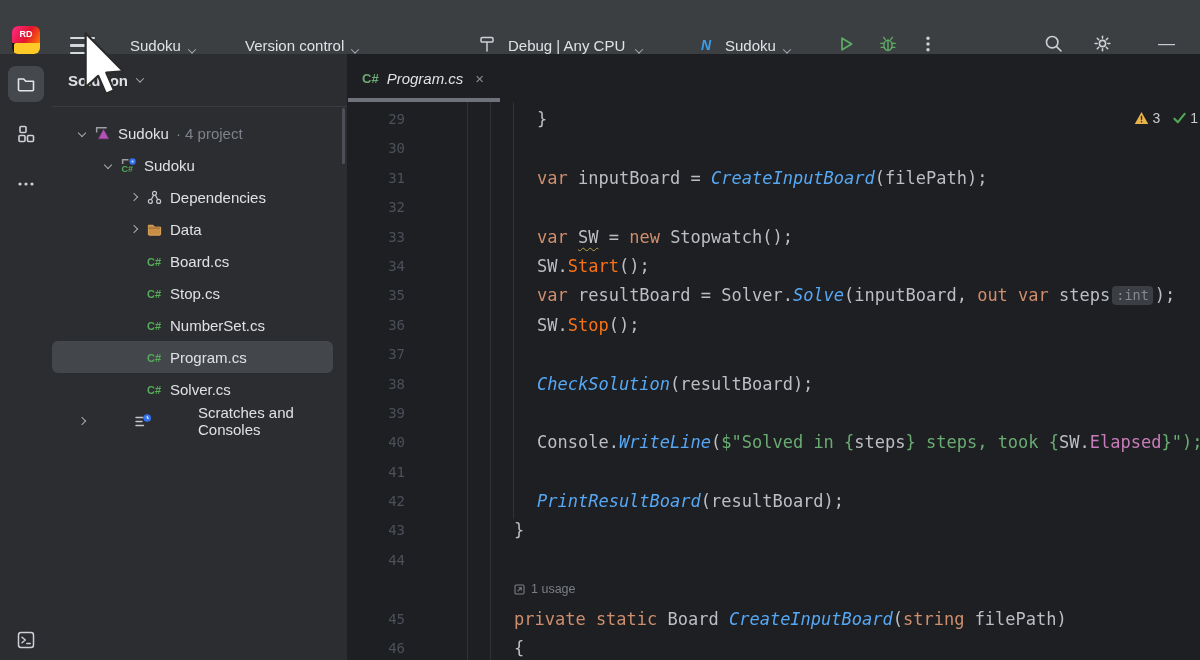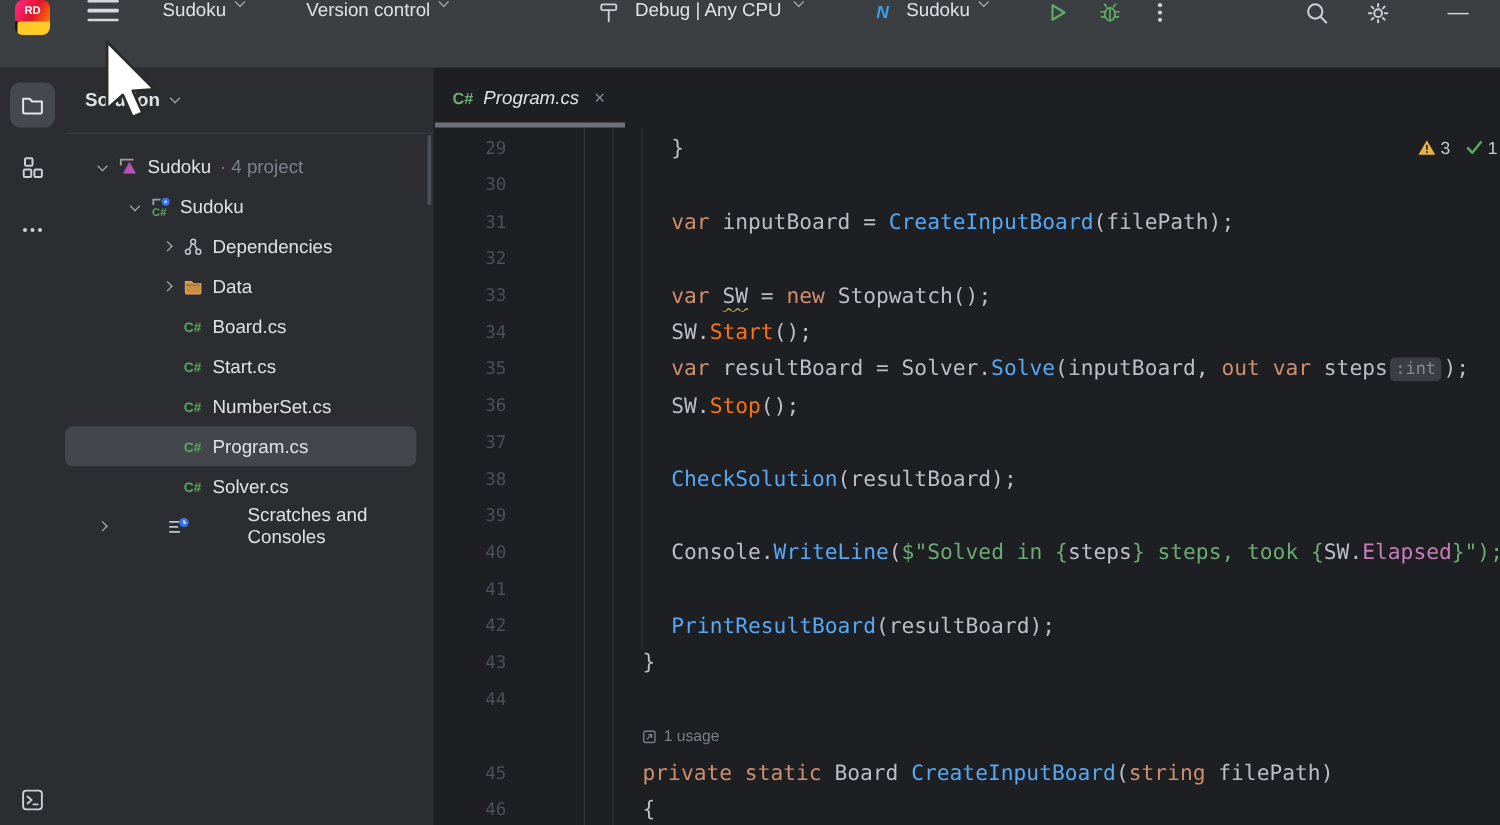--- a/index.html
+++ b/index.html
@@ -1,21 +1,21 @@
 <!DOCTYPE html>
 <html><head>
 <meta charset="utf-8">
 <style>
   * { margin:0; padding:0; box-sizing:border-box; }
   html,body { width:1200px; height:660px; overflow:hidden; }
   body { background:#1E1F22; font-family:"Liberation Sans", sans-serif; position:relative; }
 
   
   .toolbar { position:relative; height:54px; background:#3C3F42; z-index:2; }
-  .tb-item { position:absolute; top:0; height:54px; display:flex; align-items:flex-start; gap:8px;
+  .tb-item { position:absolute; top:0; height:54px; display:flex; align-items:flex-end; gap:8px;
              color:#DFE1E5; font-size:15px; cursor:default; }
   .chev { display:inline-block; width:6px; height:6px; border-right:1.6px solid #A8ABB2;
           border-bottom:1.6px solid #A8ABB2; transform:rotate(45deg) translate(-1px,-1px); }
   .hamburger { display:flex; flex-direction:column; gap:5px; }
   .hamburger span { display:block; width:25px; height:2.4px; background:#D5D8DD; border-radius:1px; }
   .logo-box { width:28px; height:28px; border-radius:6px; background:#17181B; overflow:hidden; }
   .logo-rd { height:17px; background:linear-gradient(120deg,#FF2D87 0%,#E1142E 55%,#FF7A00 100%);
              color:#fff; font-size:9px; font-weight:bold; text-align:center; line-height:17px; }
   .logo-eap { height:11px; margin:0 2px; background:#FFC928; color:#141414; font-size:7.5px;
               font-weight:bold; text-align:center; line-height:11px; border-radius:2px;padding-left:40px; }
@@ -59,21 +59,21 @@
   .code-area { position:absolute; top:48px; left:0; right:0; bottom:0;
                font-family:"DejaVu Sans Mono", monospace; font-size:17px; color:#BCBEC4; }
   .guide { position:absolute; width:1px; background:#2F3236; top:0; bottom:0; }
   .guide.g3 { bottom:auto; height:417px; }
   .code-lines { position:relative; padding-top:3px; }
   .code-row { display:flex; height:29.4px; line-height:29.4px; white-space:pre; }
   .ln { width:57px; text-align:right; color:#4B5059; font-size:14px; flex-shrink:0; }
   .lc { margin-left:109px; }
   .lc.ind1 { padding-left:23px; }
   .tok-kw { color:#CF8E6D; }
-  .tok-m  { color:#56A8F5; }
+  .tok-m  { color:#56A8F5; font-style:italic; }
   .tok-mi { color:#f97316; }
   .tok-str { color:#6AAB73; }
   .tok-prop { color:#C77DBB; }
   .tok-pl { color:#BCBEC4; }
   .tok-warn { color:#BCBEC4; text-decoration:underline; text-decoration-style:wavy;
               text-decoration-color:#B3A14E; text-decoration-thickness:1px; text-underline-offset:4px; }
   .tok-inlay { display:inline-block; background:#3B3E43; color:#85888F; border-radius:4px;
                padding:0 4px; margin:0 2px; font-size:13.5px; line-height:19px; vertical-align:1px; }
   .hint-line { display:inline-flex; align-items:center; gap:6px; height:29.4px;
                font-family:"Liberation Sans", sans-serif; font-size:12.5px; color:#7A7E85; }
@@ -261,21 +261,21 @@
           </span>
           <span>Board.cs</span>
         </div>
         <div class="tree-row" style="padding-left: 70px;">
           <span class="tchev-box"></span>
           <span class="ticon">
             <svg width="19" height="16" viewBox="0 0 19 16">
               <text x="1" y="12.5" font-size="11" font-weight="bold" fill="#57AB5A" font-family="Liberation Sans, sans-serif">C#</text>
             </svg>
           </span>
-          <span>Start.cs</span>
+          <span>Stop.cs</span>
         </div>
         <div class="tree-row" style="padding-left: 70px;">
           <span class="tchev-box"></span>
           <span class="ticon">
             <svg width="19" height="16" viewBox="0 0 19 16">
               <text x="1" y="12.5" font-size="11" font-weight="bold" fill="#57AB5A" font-family="Liberation Sans, sans-serif">C#</text>
             </svg>
           </span>
           <span>NumberSet.cs</span>
         </div>

